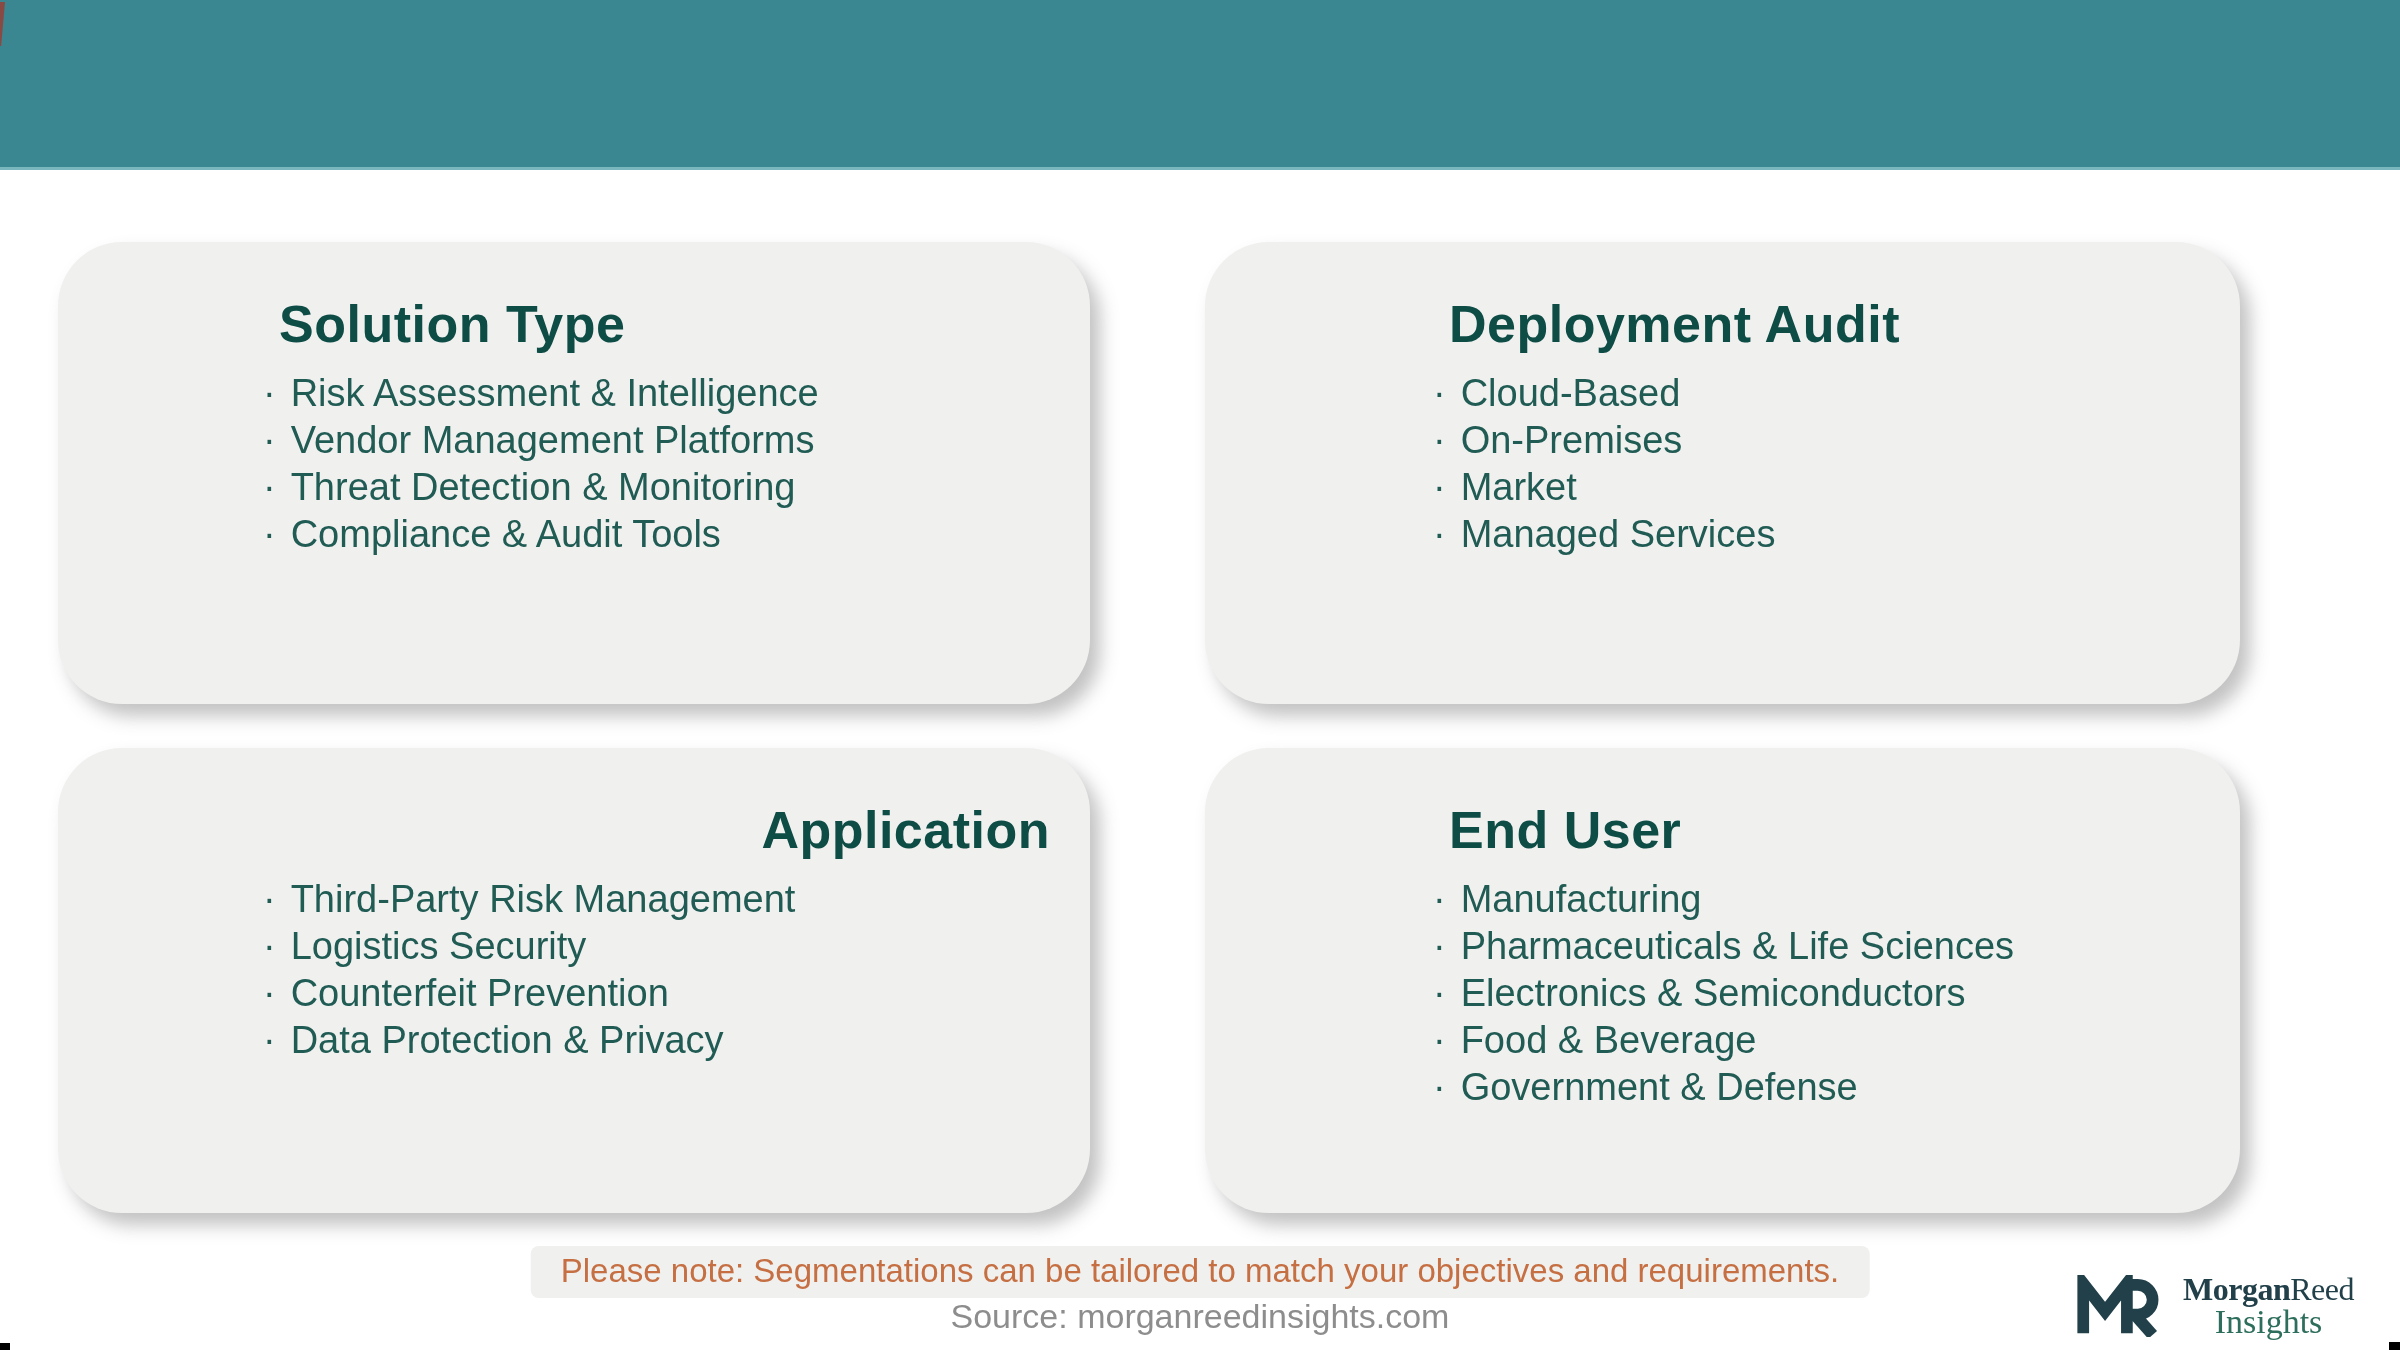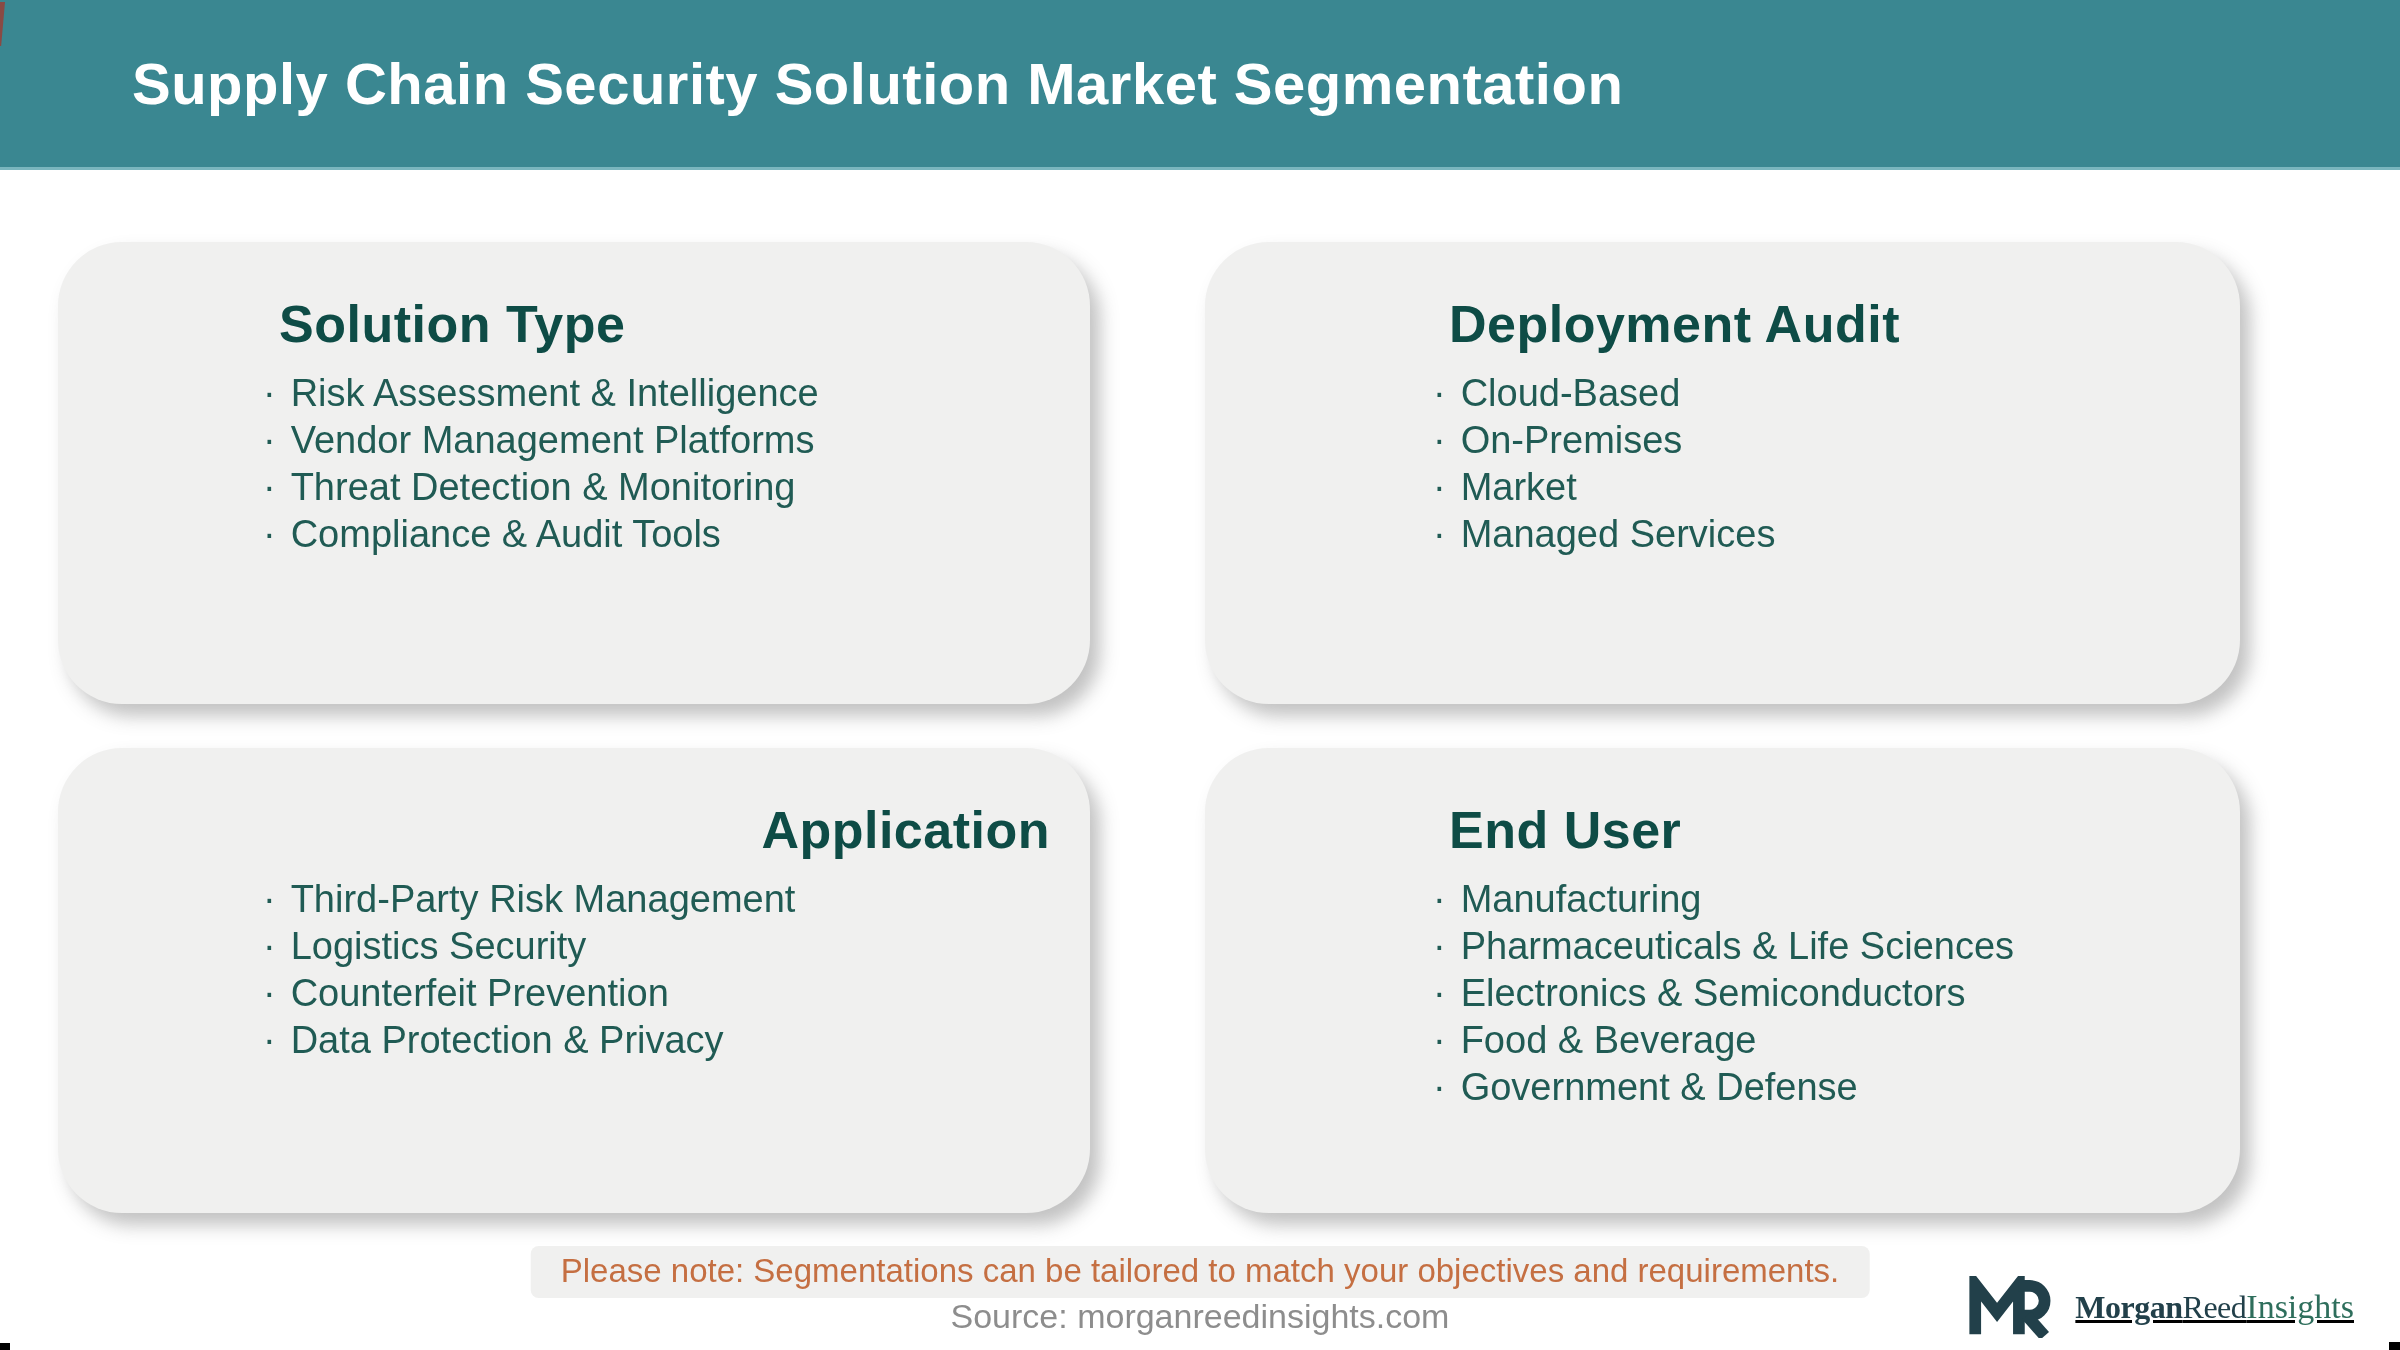--- a/index.html
+++ b/index.html
@@ -52,21 +52,21 @@
   .source{
     position:absolute;top:1297px;left:0;width:100%;text-align:center;
     font-size:34px;color:var(--source_gray,#8d8d8d);
   }
   
   .logo{
     position:absolute;right:46px;bottom:12px;
     display:flex;align-items:center;gap:14px;
   }
   .logo svg{display:block;}
-  .logo-text{display:flex;flex-direction:row;line-height:1;text-decoration:underline;}
+  .logo-text{display:flex;flex-direction:column;line-height:1;}
   .logo-name{
     font-family:"Liberation Serif",serif;font-size:32px;line-height:33px;
     color:var(--logo_navy,#22404a);letter-spacing:-0.5px;
   }
   .logo-name .bold{font-weight:bold;}
   .logo-sub{
     font-family:"Liberation Serif",serif;font-size:34px;line-height:32px;
     color:var(--logo_green,#2e6e5c);
     text-align:center;
   }
@@ -75,21 +75,20 @@
   .corner-mark.left{left:0;bottom:0;width:10px;height:7px;}
   .corner-mark.right{right:0;bottom:0;width:11px;height:8px;}
 </style>
 </head>
 <body>
 
 <div class="page">
 
   <header class="header">
     <div class="edge-sliver"></div>
-    <h1>Supply Chain Security Solution Market Segmentation</h1>
   </header>
 
   <section class="card card-1">
     <h2>Solution Type</h2>
     <div class="card-list">
         <div class="card-item">
           <span class="bullet">·</span>
           <span>Risk Assessment &amp; Intelligence</span>
         </div>
         <div class="card-item">

